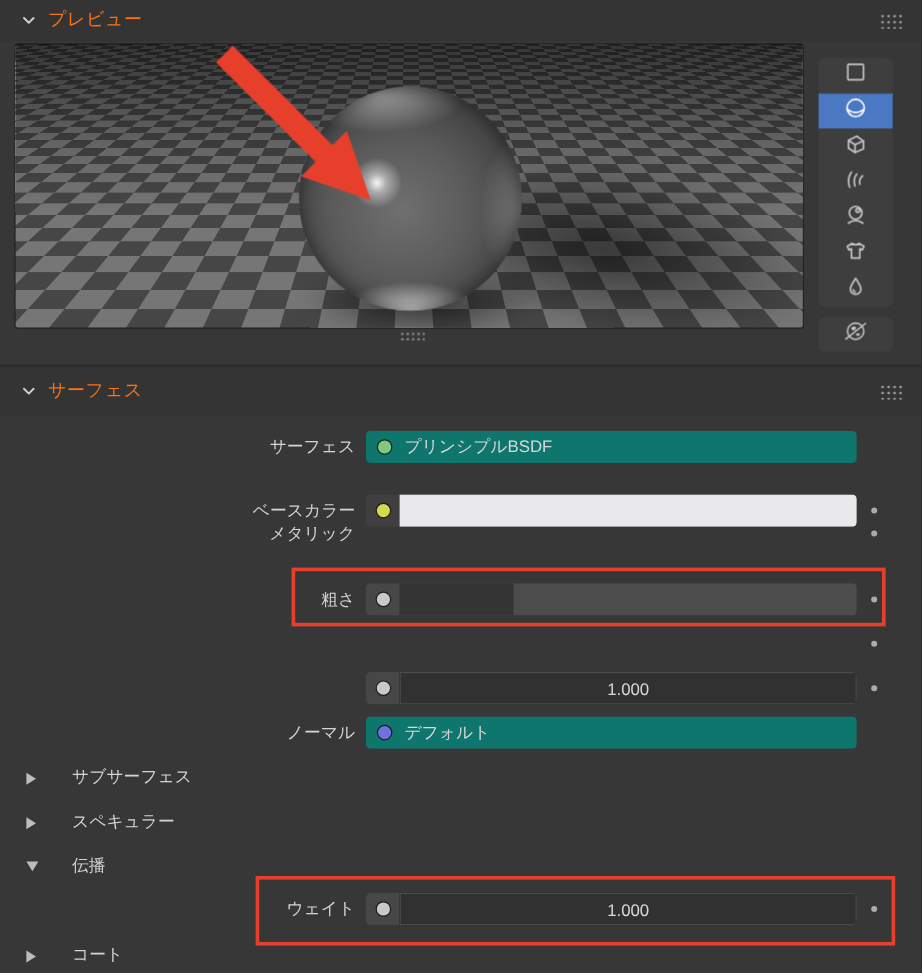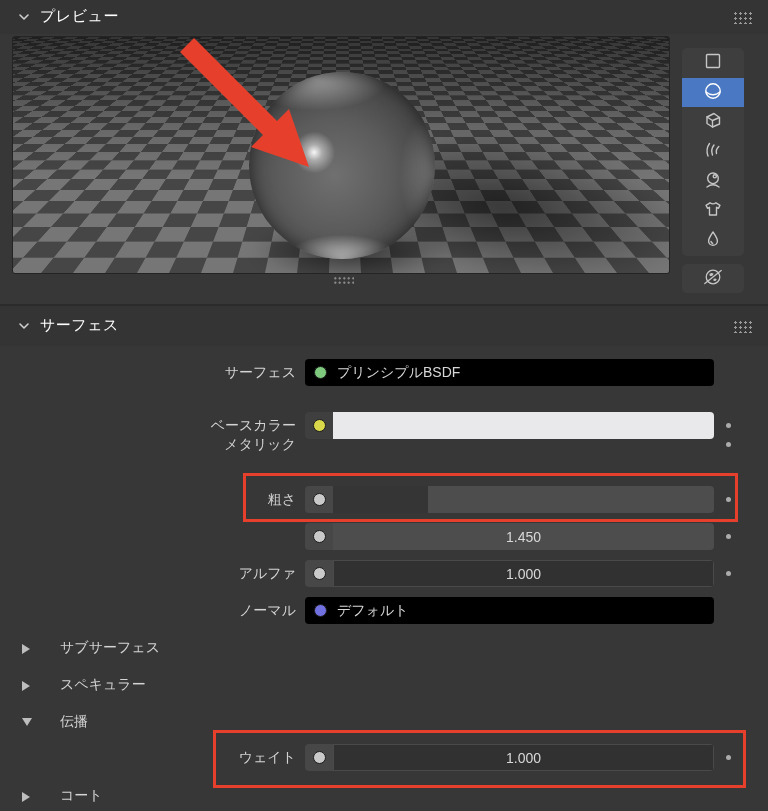--- a/index.html
+++ b/index.html
@@ -2,21 +2,21 @@
 <html><head>
 <meta charset="utf-8">
 <style>
   html,body{margin:0;padding:0;background:#2a2a2a;}
   #root{position:relative;width:768px;height:811px;background:#373737;overflow:hidden;
         font-family:"Liberation Sans","DejaVu Sans",sans-serif;color:#d9d9d9;}
 
   
   .panel-header{position:absolute;left:0;width:768px;height:34px;background:#343434;}
   .panel-header .chev{position:absolute;left:17px;top:10px;}
-  .panel-header .ptitle{position:absolute;left:40px;top:7px;font-size:15px;color:#ffffff;letter-spacing:.5px;}
+  .panel-header .ptitle{position:absolute;left:40px;top:7px;font-size:15px;color:#f97316;letter-spacing:.5px;}
   .grip-dots{position:absolute;right:16px;top:11px;width:19px;height:13px;
     background-image:radial-gradient(circle,#9a9a9a 1px,transparent 1.4px);
     background-size:5px 5px;}
 
   
   #preview-box{position:absolute;left:12px;top:36px;width:656px;height:236px;
     background:#1d1d1d;border:1px solid #242424;border-radius:3px;overflow:hidden;}
   .floor{position:absolute;left:50%;top:100%;width:2200px;height:1500px;
     background:repeating-conic-gradient(#767676 0% 25%,#464646 0% 50%);
     background-size:64px 64px;background-position:32px 0;
@@ -61,21 +61,21 @@
   #surface-header .grip-dots{top:14px;}
 
   
   .prop-row{position:absolute;left:0;width:768px;height:27px;}
   .prop-label{position:absolute;left:0;top:0;width:296px;height:27px;line-height:27px;
     text-align:right;font-size:14px;color:#d4d4d4;}
   .prop-widget{position:absolute;left:305px;top:0;width:409px;height:27px;display:flex;
     border-radius:4px;overflow:hidden;}
   .socket-btn{width:28px;height:27px;background:#474747;display:flex;align-items:center;justify-content:center;flex:none;}
   .socket-dot{width:13px;height:13px;border-radius:50%;border:1.5px solid #1c1c1c;box-sizing:border-box;background:#c9c9c9;}
-  .field{flex:1;position:relative;background:#000000;display:flex;align-items:center;}
+  .field{flex:1;position:relative;background:#0f766e;display:flex;align-items:center;}
   .field.track{background:#4d4d4d;}
   .field.full-dark{background:#313131;box-shadow:inset 0 0 0 1px #4a4a4a;}
   .field .fill{position:absolute;left:0;top:0;bottom:0;background:#353535;}
   .field .val{position:relative;width:100%;text-align:center;font-size:14px;color:#d8d8d8;}
   .field .val-left{position:relative;font-size:14px;color:#d8d8d8;margin-left:10px;}
   .field.swatch{background:#e9e9eb;}
   .inline-dot{width:13px;height:13px;border-radius:50%;border:1.5px solid #1c1c1c;box-sizing:border-box;margin-left:9px;flex:none;}
   .deco-dot{position:absolute;left:726px;top:11px;width:5px;height:5px;border-radius:50%;background:#ababab;}
 
   
@@ -234,33 +234,24 @@
         <span class="socket-dot" style="background: rgb(201, 201, 201);"></span>
       </div>
       <div class="field track">
         <span class="fill" style="width: 25%;"></span>
       </div>
     </div>
     <span class="deco-dot"></span>
   </div>
 
   <div class="prop-row" style="top:523px">
-    <div class="prop-widget">
-      <div class="socket-btn">
-        <span class="socket-dot" style="background: rgb(201, 201, 201);"></span>
-      </div>
-      <div class="field track">
-        <span class="val">1.450</span>
-      </div>
-    </div>
     <span class="deco-dot"></span>
   </div>
 
   <div class="prop-row" style="top:560px">
-    <span class="prop-label">アルファ</span>
     <div class="prop-widget">
       <div class="socket-btn">
         <span class="socket-dot" style="background: rgb(201, 201, 201);"></span>
       </div>
       <div class="field track full-dark">
         <span class="val">1.000</span>
       </div>
     </div>
     <span class="deco-dot"></span>
   </div>

